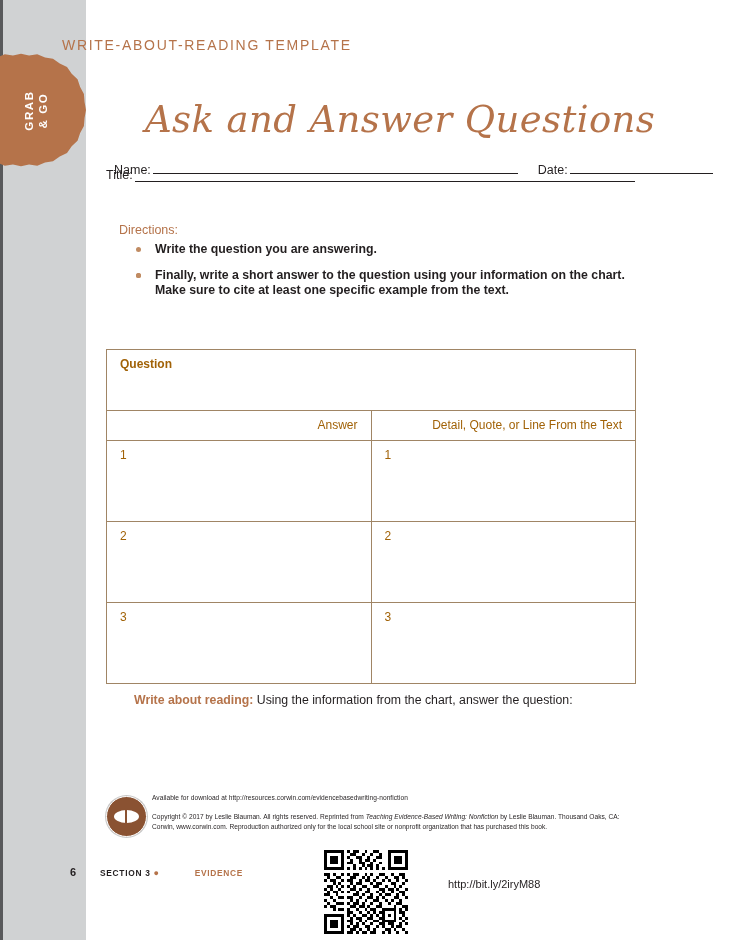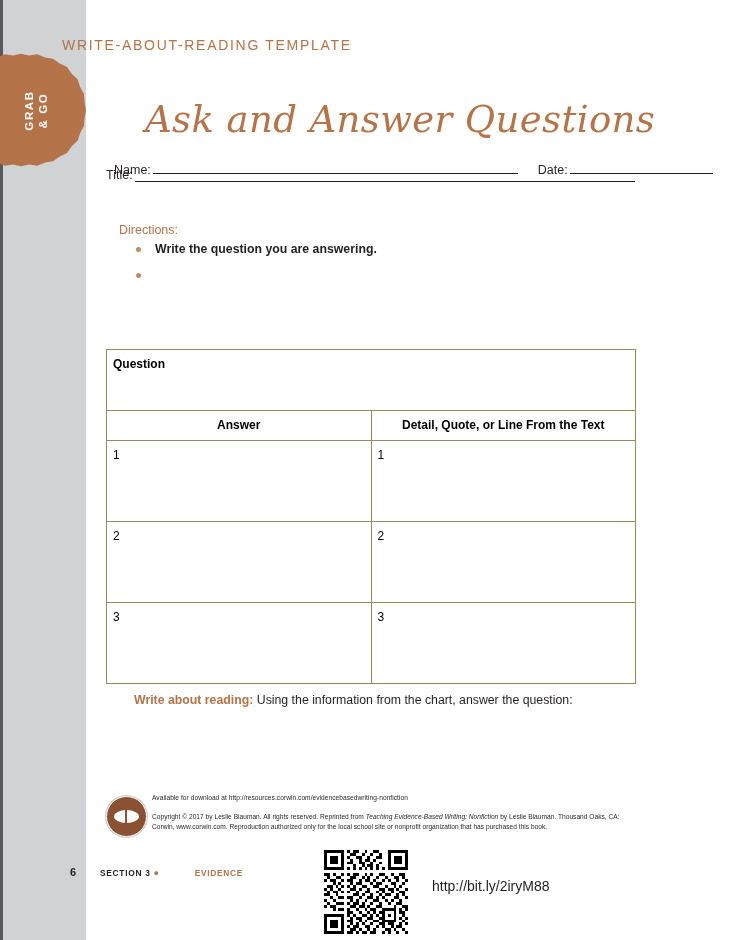--- a/index.html
+++ b/index.html
@@ -162,28 +162,28 @@
     left: 106px;
     top: 349px;
     width: 530px;
     border: 1px solid #a08565;
     border-collapse: collapse;
     table-layout: fixed;
   }
   .chart td, .chart th {
     border: 1px solid #a08565;
     vertical-align: top;
-    padding: 7px 6px;
+    padding: 7px 13px;
     font-size: 12px;
-    color: #000000;
+    color: #a16207;
   }
   .cell-question { height: 46px; font-weight: bold; }
   .col-head {
-    text-align: center;
-    font-weight: bold;
+    text-align: right;
+    font-weight: normal;
     font-size: 12px;
     padding: 5px 9px;
     height: 15px;
   }
   .cell-row { height: 66px; font-weight: normal; }
 
   
   .war {
     position: absolute;
     left: 106px;
@@ -279,23 +279,23 @@
     position: absolute;
     left: 324px;
     top: 850px;
     width: 84px;
     height: 84px;
   }
   .qr svg { display: block; }
 
   .qr-url {
     position: absolute;
-    left: 432px;
+    left: 448px;
     top: 878px;
-    font-size: 14px;
+    font-size: 11px;
     color: #231f20;
   }
 </style>
 </head>
 <body>
 
 <div class="spine"></div>
 <div class="spine-edge"></div>
 
 <div class="badge">
@@ -323,20 +323,24 @@
 </div>
 
 <div class="directions-heading">Directions:</div>
 <ul class="directions-list">
   <li>
     <span class="bullet"></span>
     <span>Write the question you are answering.</span>
   </li>
   <li>
     <span class="bullet"></span>
+  </li>
+  <li>
+    <span class="bullet"></span>
+    <span>Finally, write a short answer to the question using your information on the chart. Make sure to cite at least one specific example from the text.</span>
   </li>
 </ul>
 
 <table class="chart">
   <tbody>
       <tr>
     <td class="cell-question" colspan="2">Question</td>
   </tr>
   <tr>
     <th class="col-head">Answer</th>

